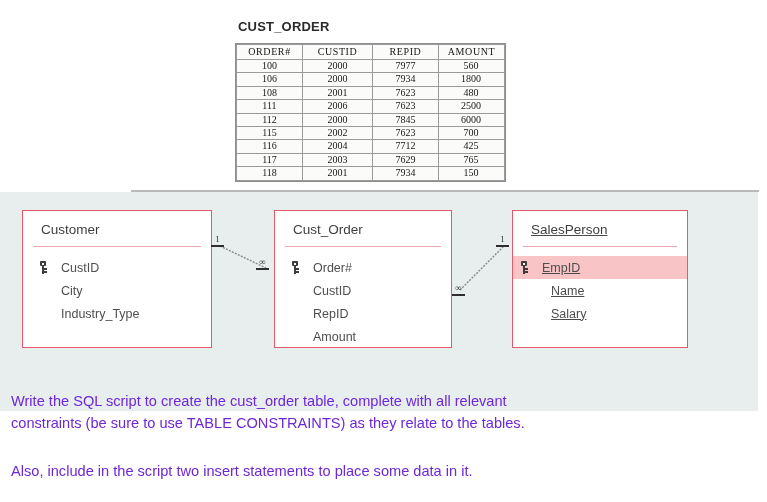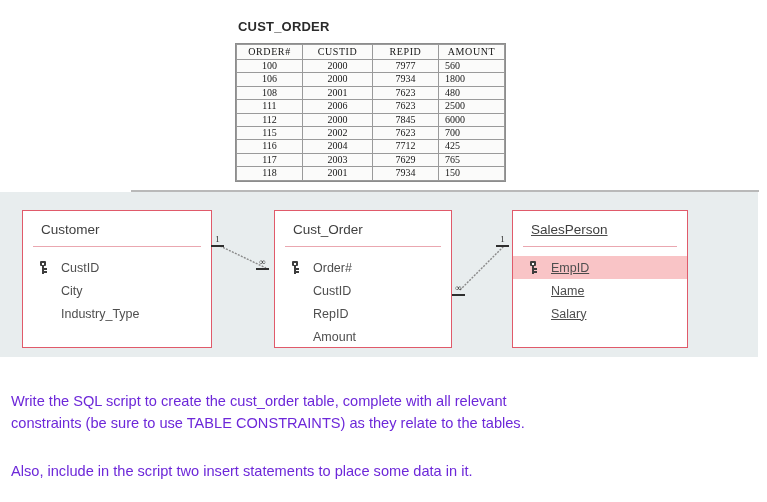--- a/index.html
+++ b/index.html
@@ -60,35 +60,35 @@
     height: 14px;
     line-height: 14px;
     font-size: 10px;
   }
   table.cust-order-data td.c-order,
   table.cust-order-data td.c-cust,
   table.cust-order-data td.c-rep {
     text-align: center;
   }
   table.cust-order-data td.c-amt {
-    text-align: left;
+    text-align: center;
     padding-right: 7px;
   }
   .col-order { width: 66px; }
   .col-cust  { width: 70px; }
   .col-rep   { width: 66px; }
   .col-amt   { width: 66px; }
 
   
   #erd-panel {
     position: absolute;
     left: 0;
     top: 192px;
     width: 758px;
-    height: 165px;
+    height: 219px;
     background: #e8edee;
   }
   #erd-top-rule {
     position: absolute;
     left: 131px;
     top: 190px;
     width: 628px;
     height: 2px;
     background: #b9b9b9;
   }
@@ -117,21 +117,21 @@
     display: flex;
     align-items: center;
     height: 23px;
     padding-left: 16px;
     font-size: 12.5px;
     color: #4e4e4e;
   }
   .attr-row.pk-highlight {
     background: #f9c4c6;
     margin-left: 0;
-    padding-left: 16px;
+    padding-left: 7px;
   }
   .attr-key-slot {
     width: 22px;
     display: flex;
     align-items: center;
     justify-content: flex-start;
     flex: 0 0 22px;
   }
   .attr-label {
     white-space: nowrap;

